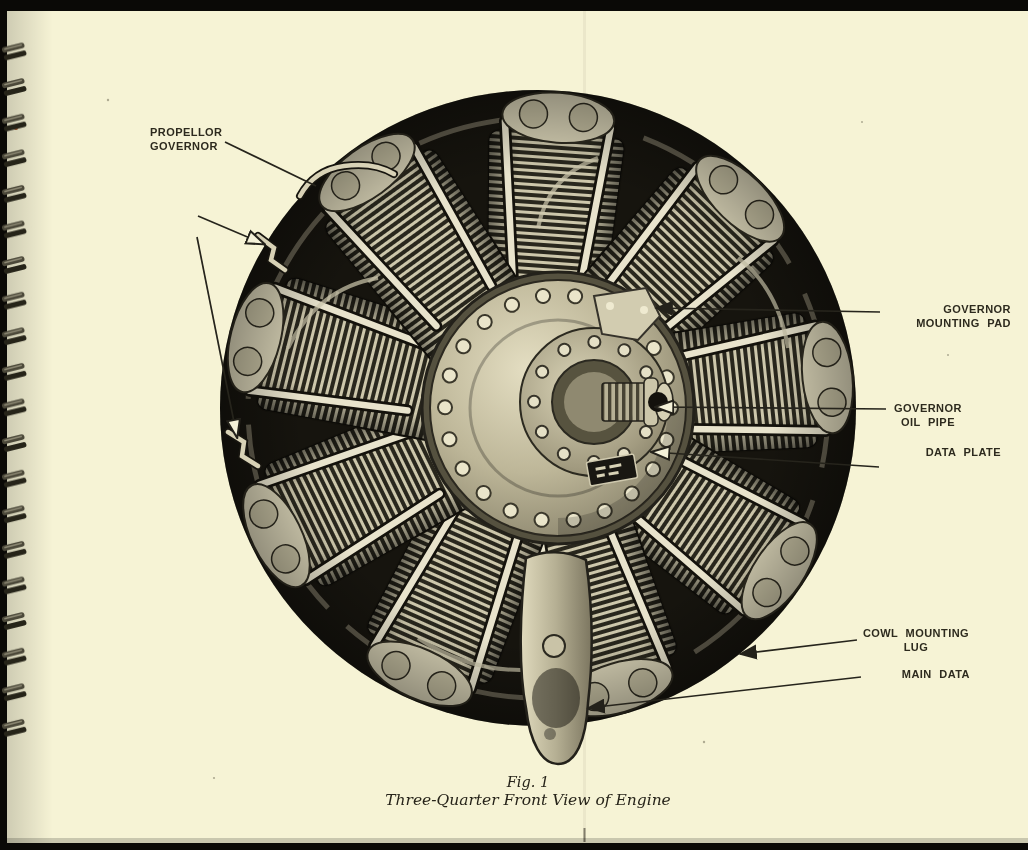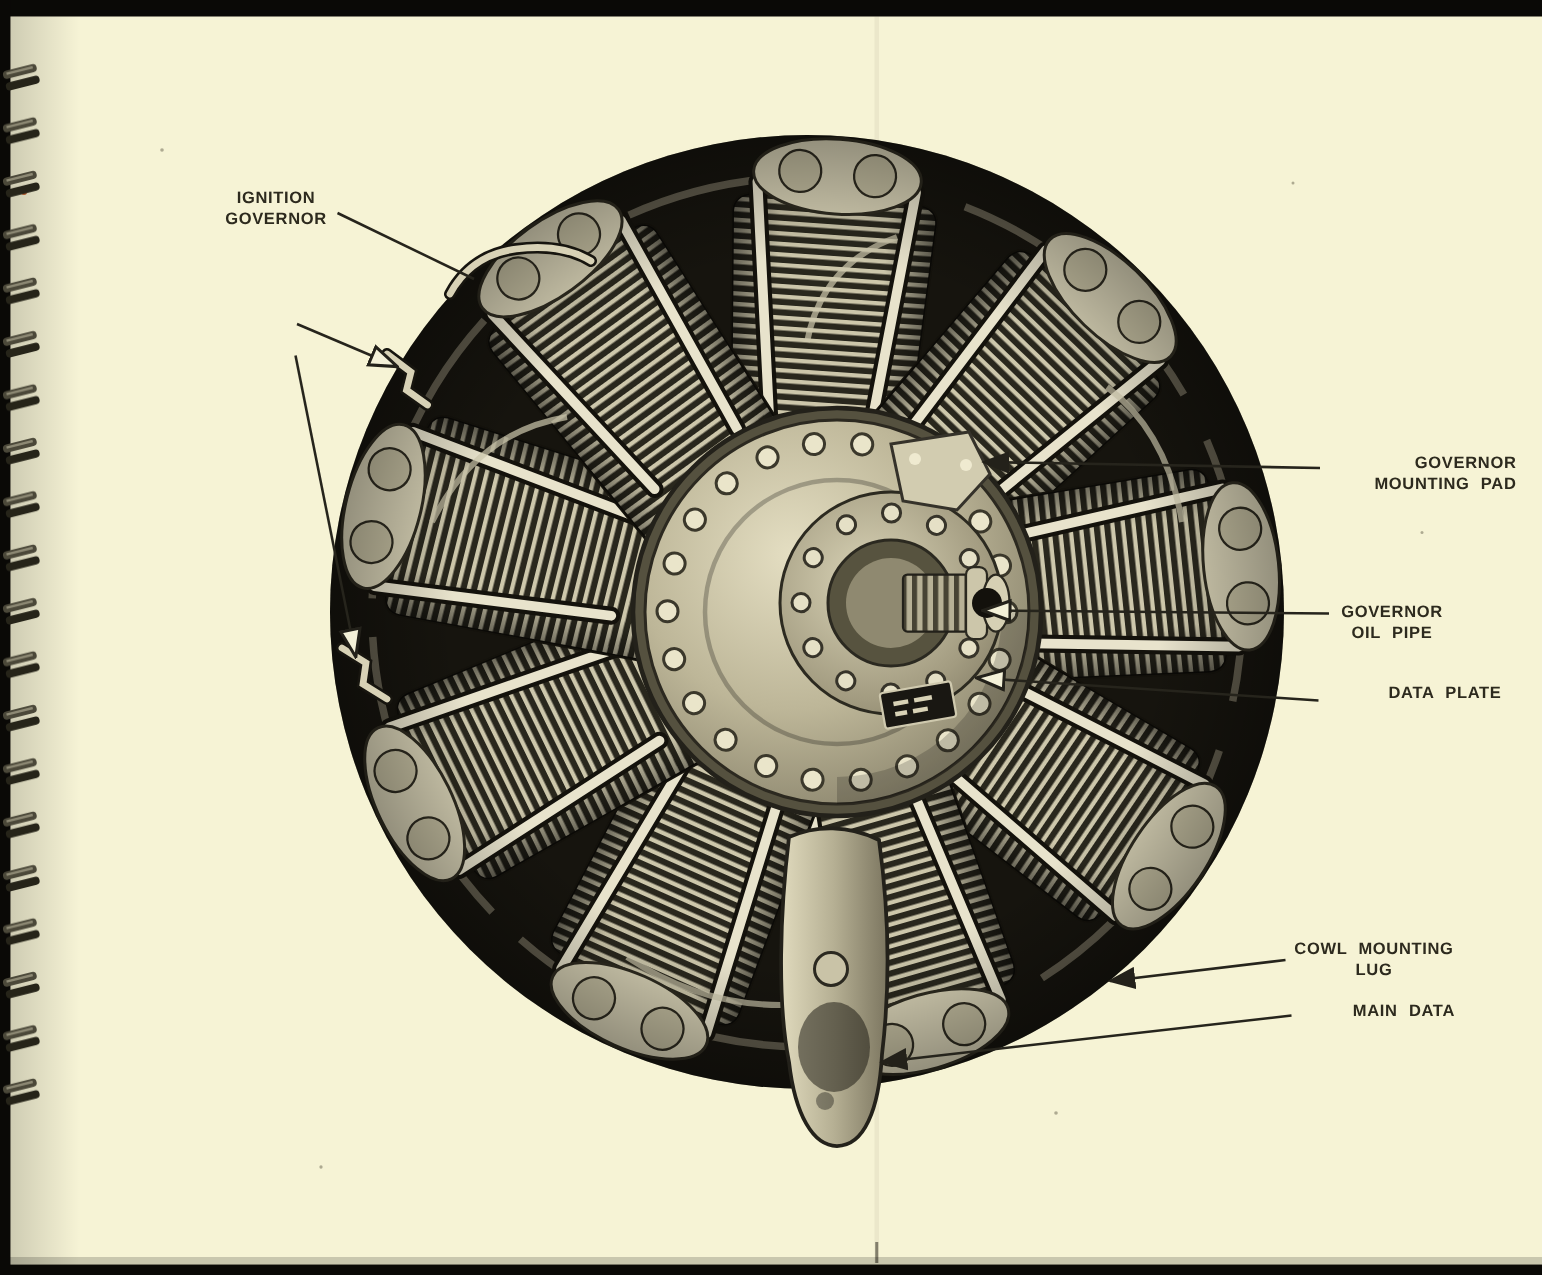--- a/index.html
+++ b/index.html
@@ -219,36 +219,40 @@
 
   <rect x="0" y="838" width="1028" height="5" fill="rgba(0,0,0,0.18)"></rect>
   <rect x="0" y="843" width="1028" height="7" fill="#0a0906"></rect>
   <rect x="0" y="0" width="1028" height="11" fill="#0a0906"></rect>
   <rect x="0" y="0" width="7" height="850" fill="#0a0906"></rect>
   <rect x="7" y="11" width="46" height="832" fill="url(#leftSh)"></rect>
   <rect x="1" y="30" width="31" height="716" fill="url(#coil)"></rect>
 </svg>
 
 <div class="lbl c" style="left:150px;top:126px;width:68px;">
-  <span>IGNITION</span>
+  <span>PROPELLOR</span>
   <span>GOVERNOR</span>
 </div>
 <div class="lbl l" style="left:886px;top:303px;width:125px;">
   <span>GOVERNOR</span>
   <span>MOUNTING PAD</span>
 </div>
 <div class="lbl c" style="left:889px;top:402px;width:78px;">
   <span>GOVERNOR</span>
   <span>OIL PIPE</span>
 </div>
-<div class="lbl l" style="left:886px;top:456px;width:115px;">
+<div class="lbl l" style="left:886px;top:446px;width:115px;">
   <span>DATA PLATE</span>
 </div>
 <div class="lbl c" style="left:861px;top:627px;width:110px;">
   <span>COWL MOUNTING</span>
   <span>LUG</span>
 </div>
 <div class="lbl l" style="left:865px;top:668px;width:105px;">
   <span>MAIN DATA</span>
 </div>
 
+<div class="cap">
+  <div class="l1">Fig. 1</div>
+  <div class="l2">Three-Quarter Front View of Engine</div>
+</div>
 
 </div>
 
 </body></html>

